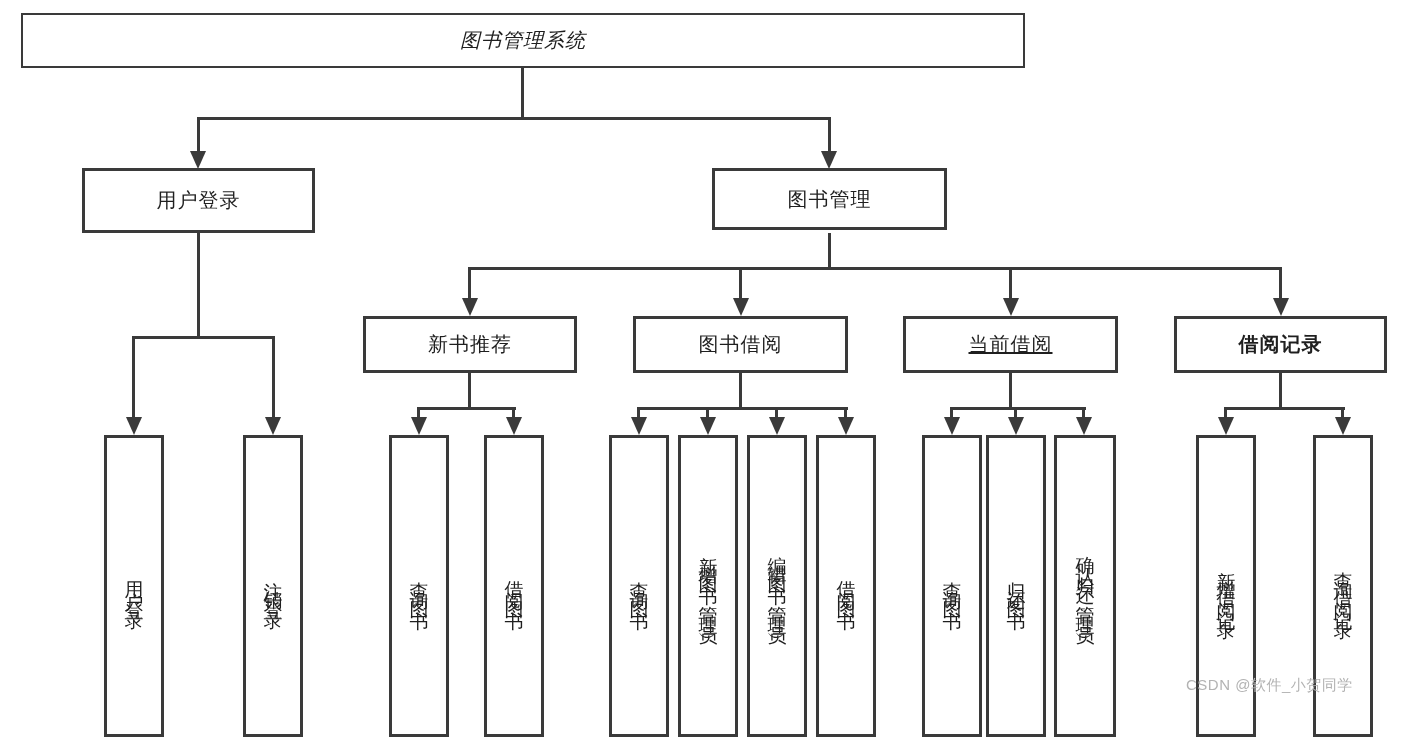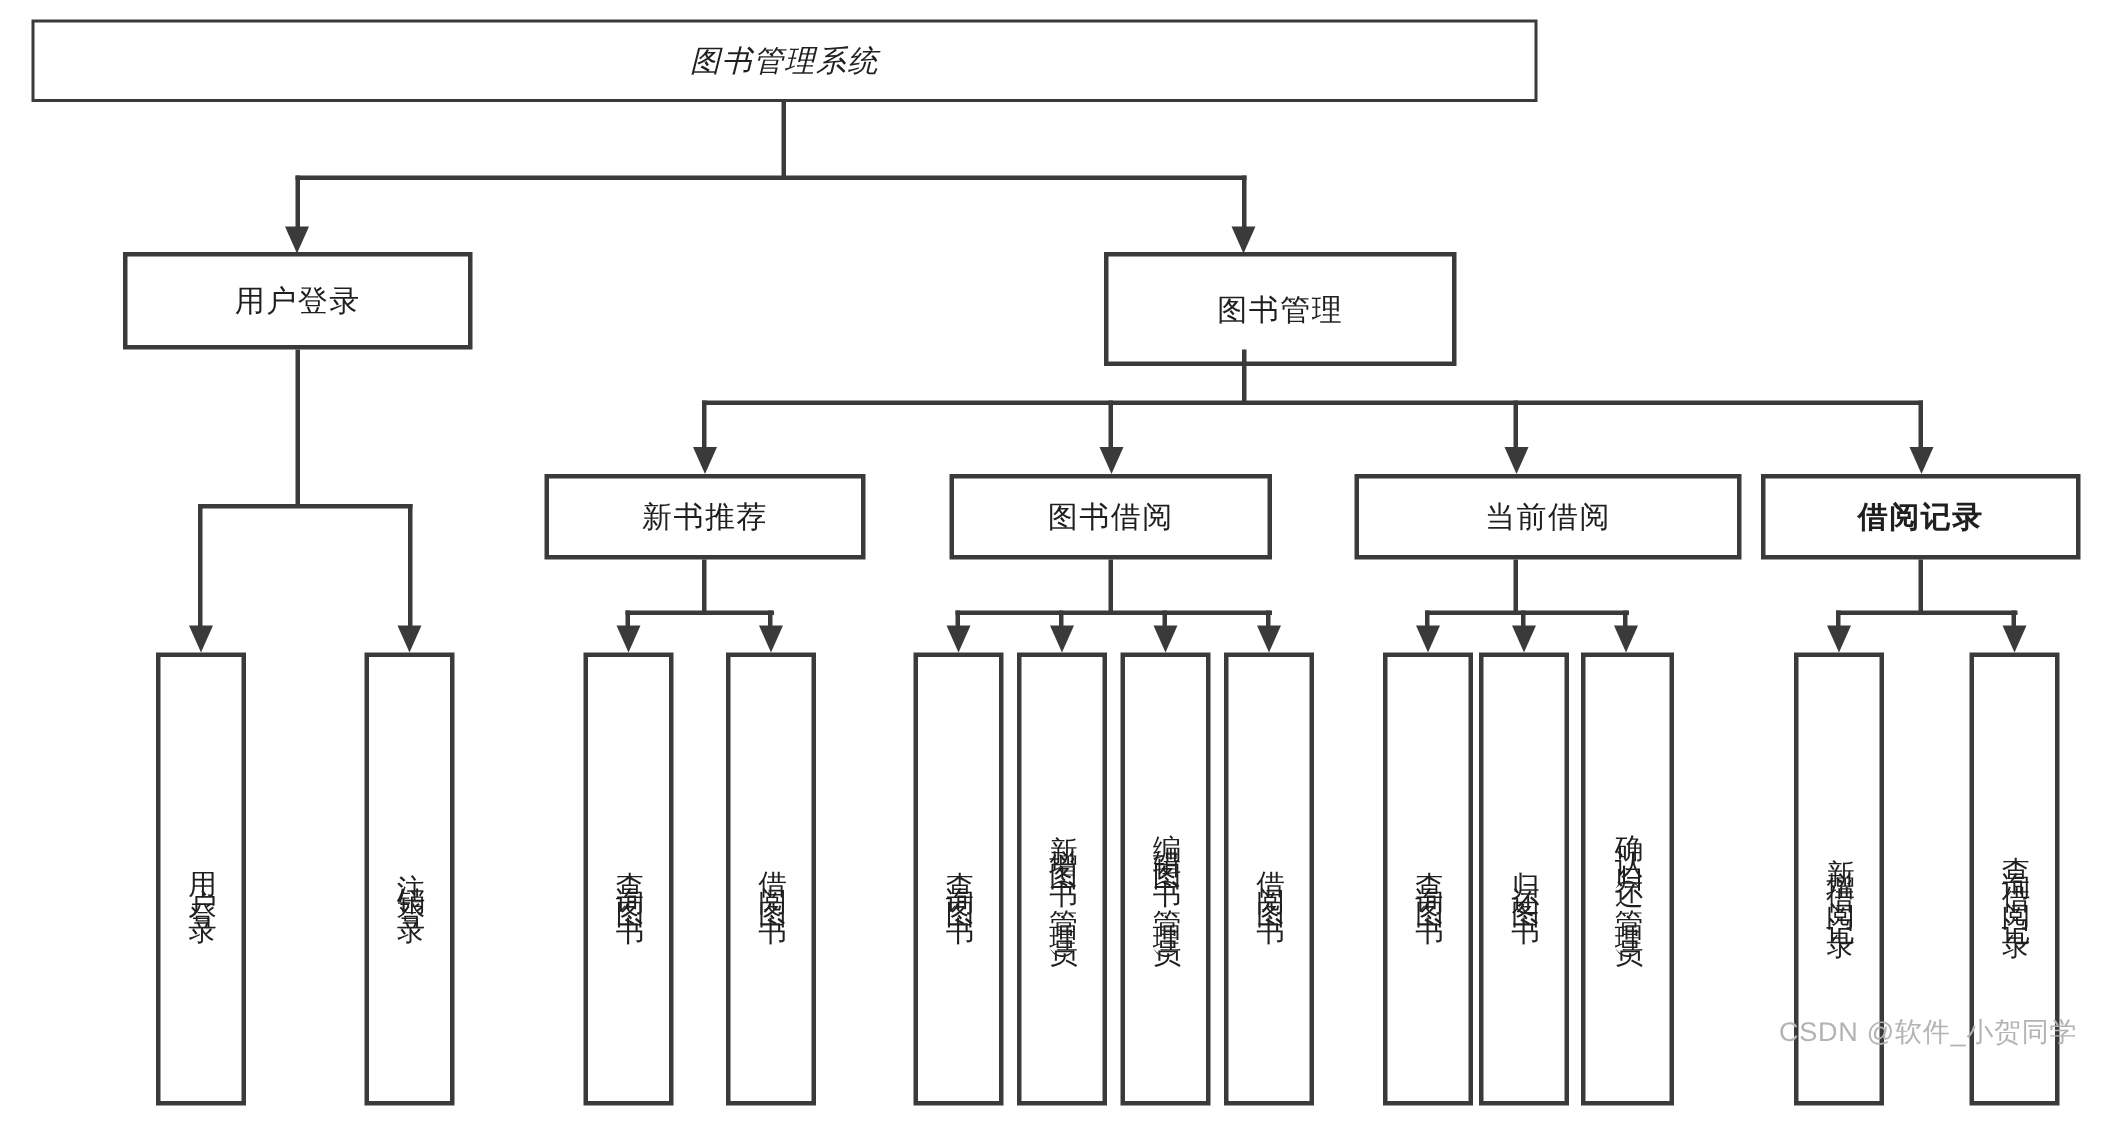--- a/index.html
+++ b/index.html
@@ -41,21 +41,21 @@
   .vline{width:3px;}
   .arrow{
     position:absolute;width:0;height:0;
     border-left:8px solid transparent;
     border-right:8px solid transparent;
     border-top:18px solid var(--line,#3a3a3a);
   }
   .watermark{
     position:absolute;
     left:1186px;top:676px;
-    font-size:18px;
+    font-size:15px;
     color:var(--watermark,#b3b3b3);
     letter-spacing:0.5px;
     z-index:10;
     white-space:nowrap;
   }
 </style>
 </head>
 <body>
 
 <div class="canvas">
@@ -63,21 +63,21 @@
   <div class="box root" style="left:21px;top:13px;width:1004px;height:55px;font-style:italic;">图书管理系统</div>
 
   <div class="vline" style="left:521px;top:68px;height:52px;"></div>
   <div class="hline" style="left:197px;top:117px;width:634px;"></div>
   <div class="vline" style="left:197px;top:117px;height:35px;"></div>
   <div class="vline" style="left:828px;top:117px;height:35px;"></div>
   <div class="arrow" style="left:190px;top:151px;"></div>
   <div class="arrow" style="left:821px;top:151px;"></div>
 
   <div class="box" style="left:82px;top:168px;width:233px;height:65px;">用户登录</div>
-  <div class="box" style="left:712px;top:168px;width:235px;height:76px;margin-left:24px;">图书管理</div>
+  <div class="box" style="left:712px;top:168px;width:235px;height:62px;">图书管理</div>
 
   <div class="vline" style="left:197px;top:233px;height:105px;"></div>
   <div class="hline" style="left:132px;top:336px;width:143px;"></div>
   <div class="vline" style="left:132px;top:336px;height:82px;"></div>
   <div class="vline" style="left:272px;top:336px;height:82px;"></div>
   <div class="arrow" style="left:126px;top:417px;"></div>
   <div class="arrow" style="left:265px;top:417px;"></div>
 
   <div class="vline" style="left:828px;top:233px;height:36px;"></div>
   <div class="hline" style="left:468px;top:267px;width:814px;"></div>
@@ -85,21 +85,21 @@
   <div class="vline" style="left:739px;top:267px;height:32px;"></div>
   <div class="vline" style="left:1009px;top:267px;height:32px;"></div>
   <div class="vline" style="left:1279px;top:267px;height:32px;"></div>
   <div class="arrow" style="left:462px;top:298px;"></div>
   <div class="arrow" style="left:733px;top:298px;"></div>
   <div class="arrow" style="left:1003px;top:298px;"></div>
   <div class="arrow" style="left:1273px;top:298px;"></div>
 
   <div class="box" style="left:363px;top:316px;width:214px;height:57px;">新书推荐</div>
   <div class="box" style="left:633px;top:316px;width:215px;height:57px;">图书借阅</div>
-  <div class="box" style="left:903px;top:316px;width:258px;height:57px;">当前借阅</div>
+  <div class="box" style="left:903px;top:316px;width:215px;height:57px;text-decoration:underline;">当前借阅</div>
   <div class="box" style="left:1174px;top:316px;width:213px;height:57px;font-weight:bold;">借阅记录</div>
 
   <div class="vline" style="left:468px;top:373px;height:36px;"></div>
   <div class="hline" style="left:417px;top:407px;width:99px;"></div>
   <div class="vline" style="left:417px;top:407px;height:11px;"></div>
   <div class="vline" style="left:512px;top:407px;height:11px;"></div>
   <div class="arrow" style="left:411px;top:417px;"></div>
   <div class="arrow" style="left:506px;top:417px;"></div>
 
   <div class="vline" style="left:739px;top:373px;height:36px;"></div>

